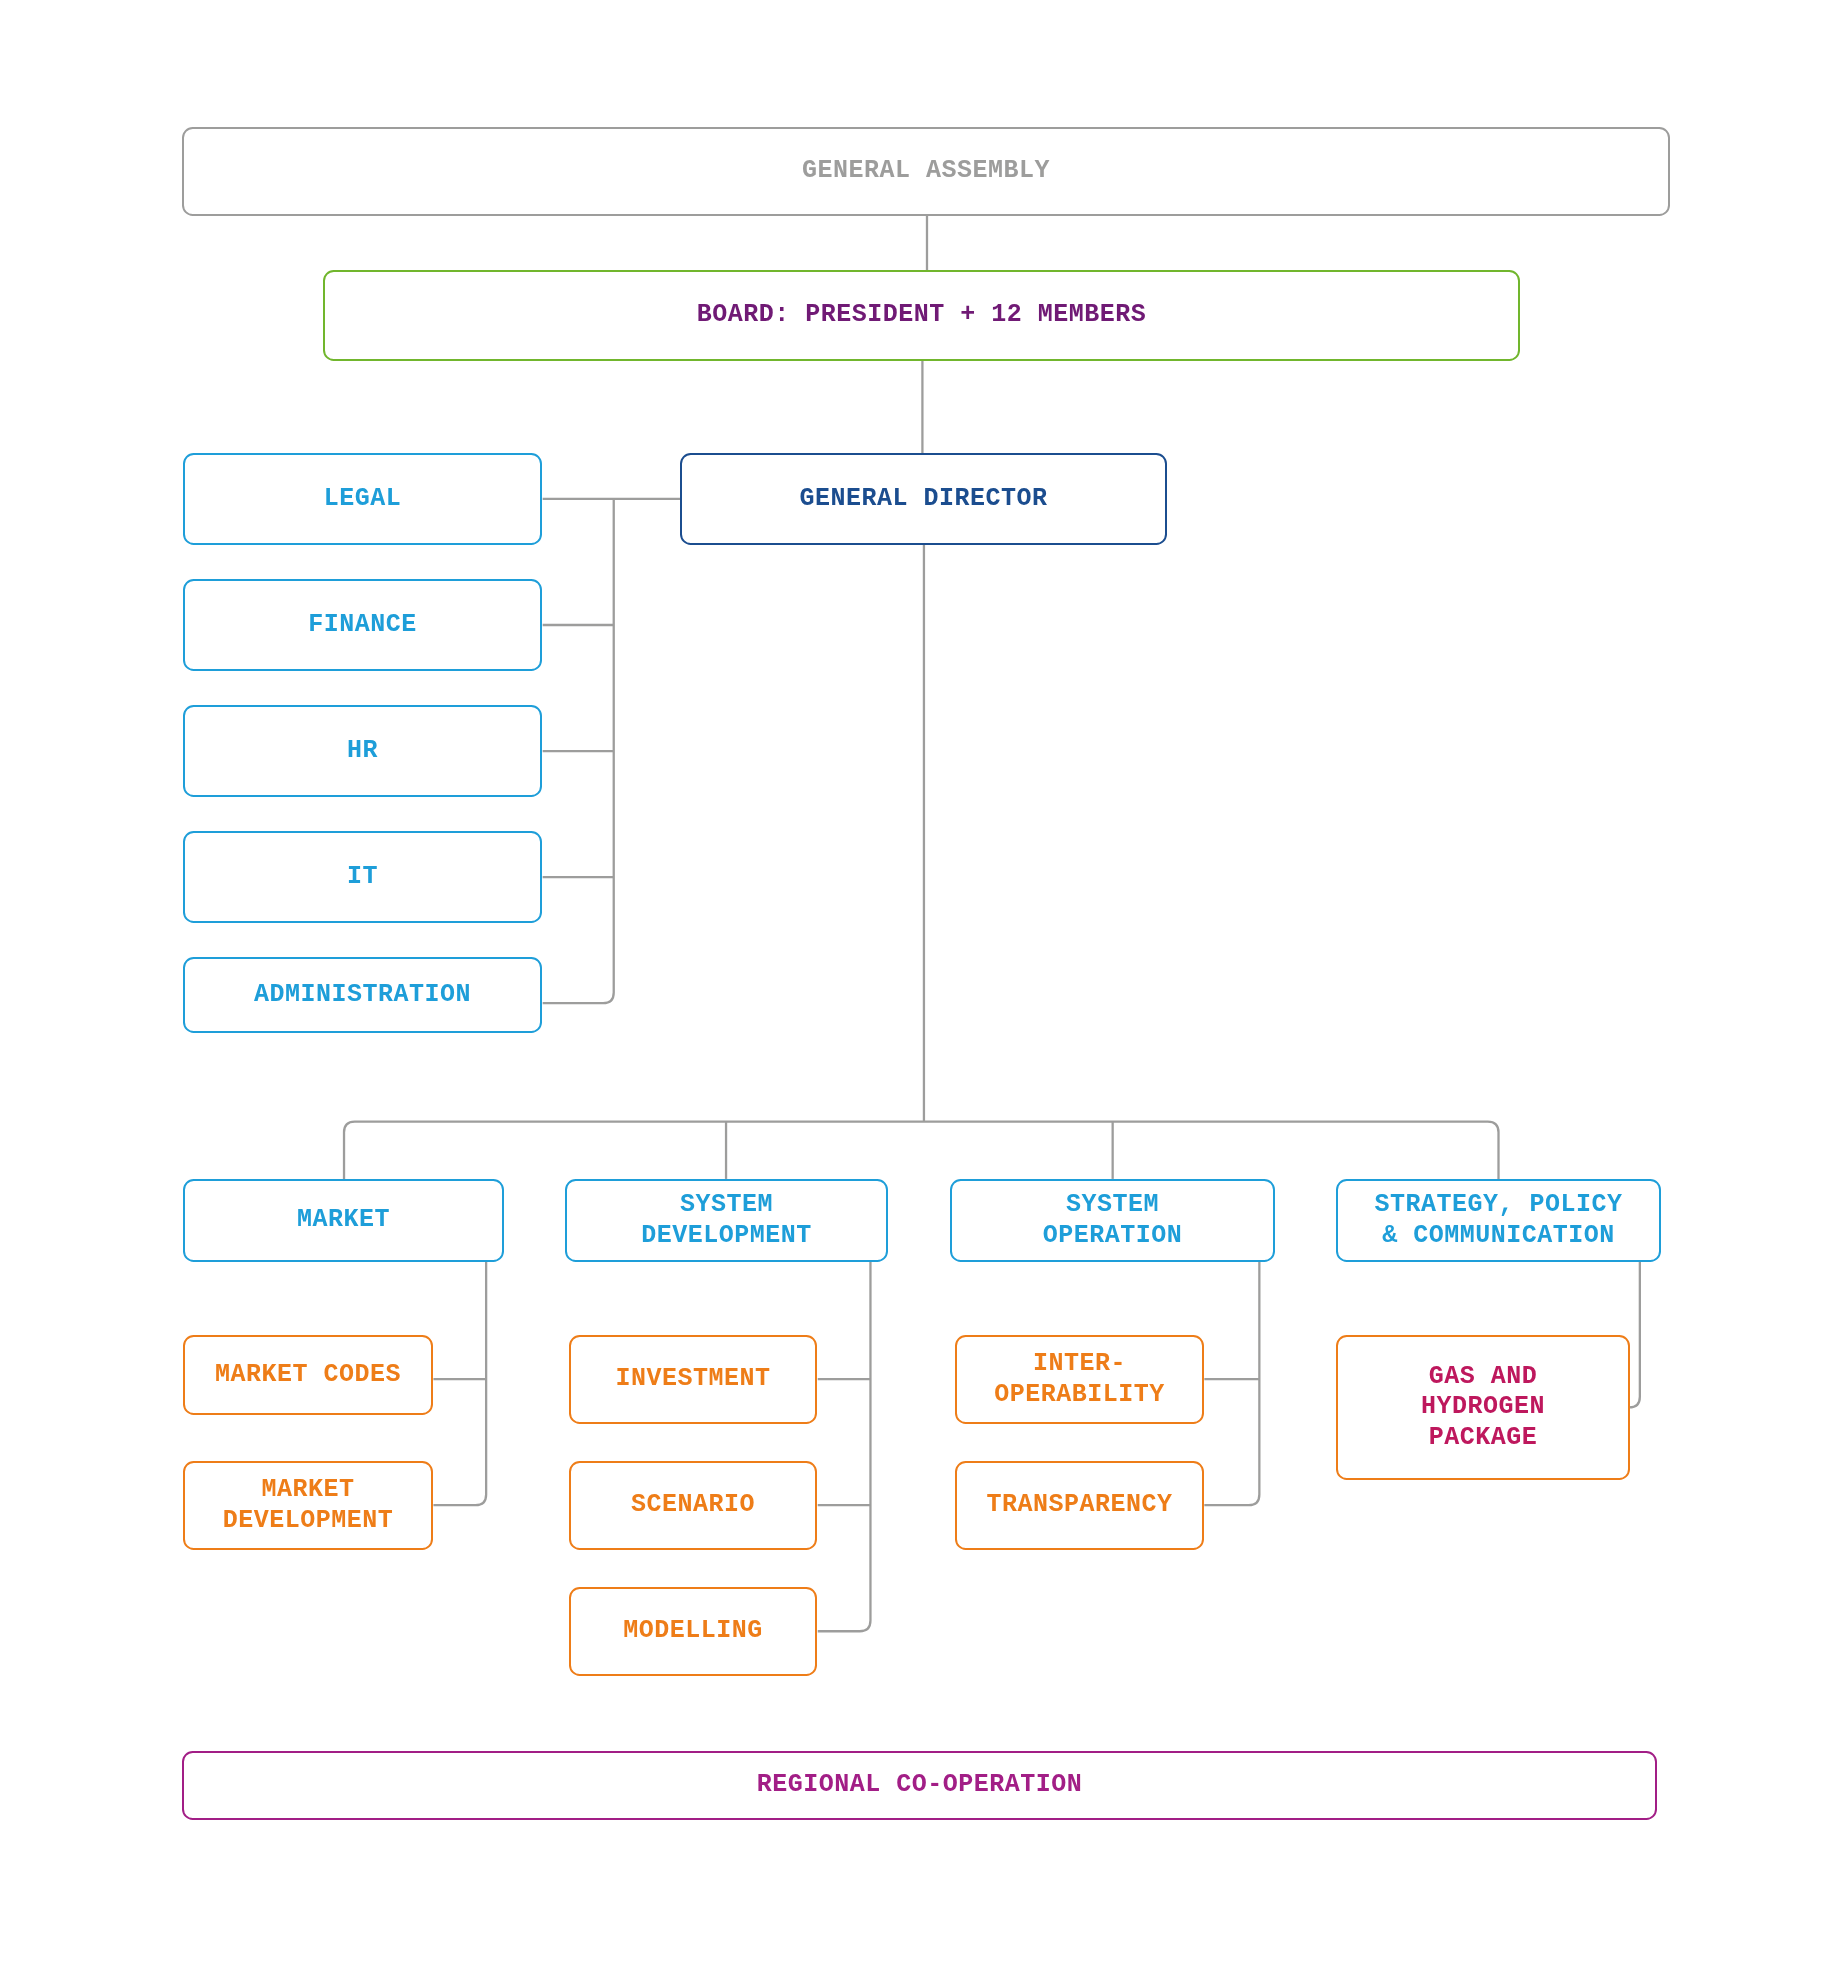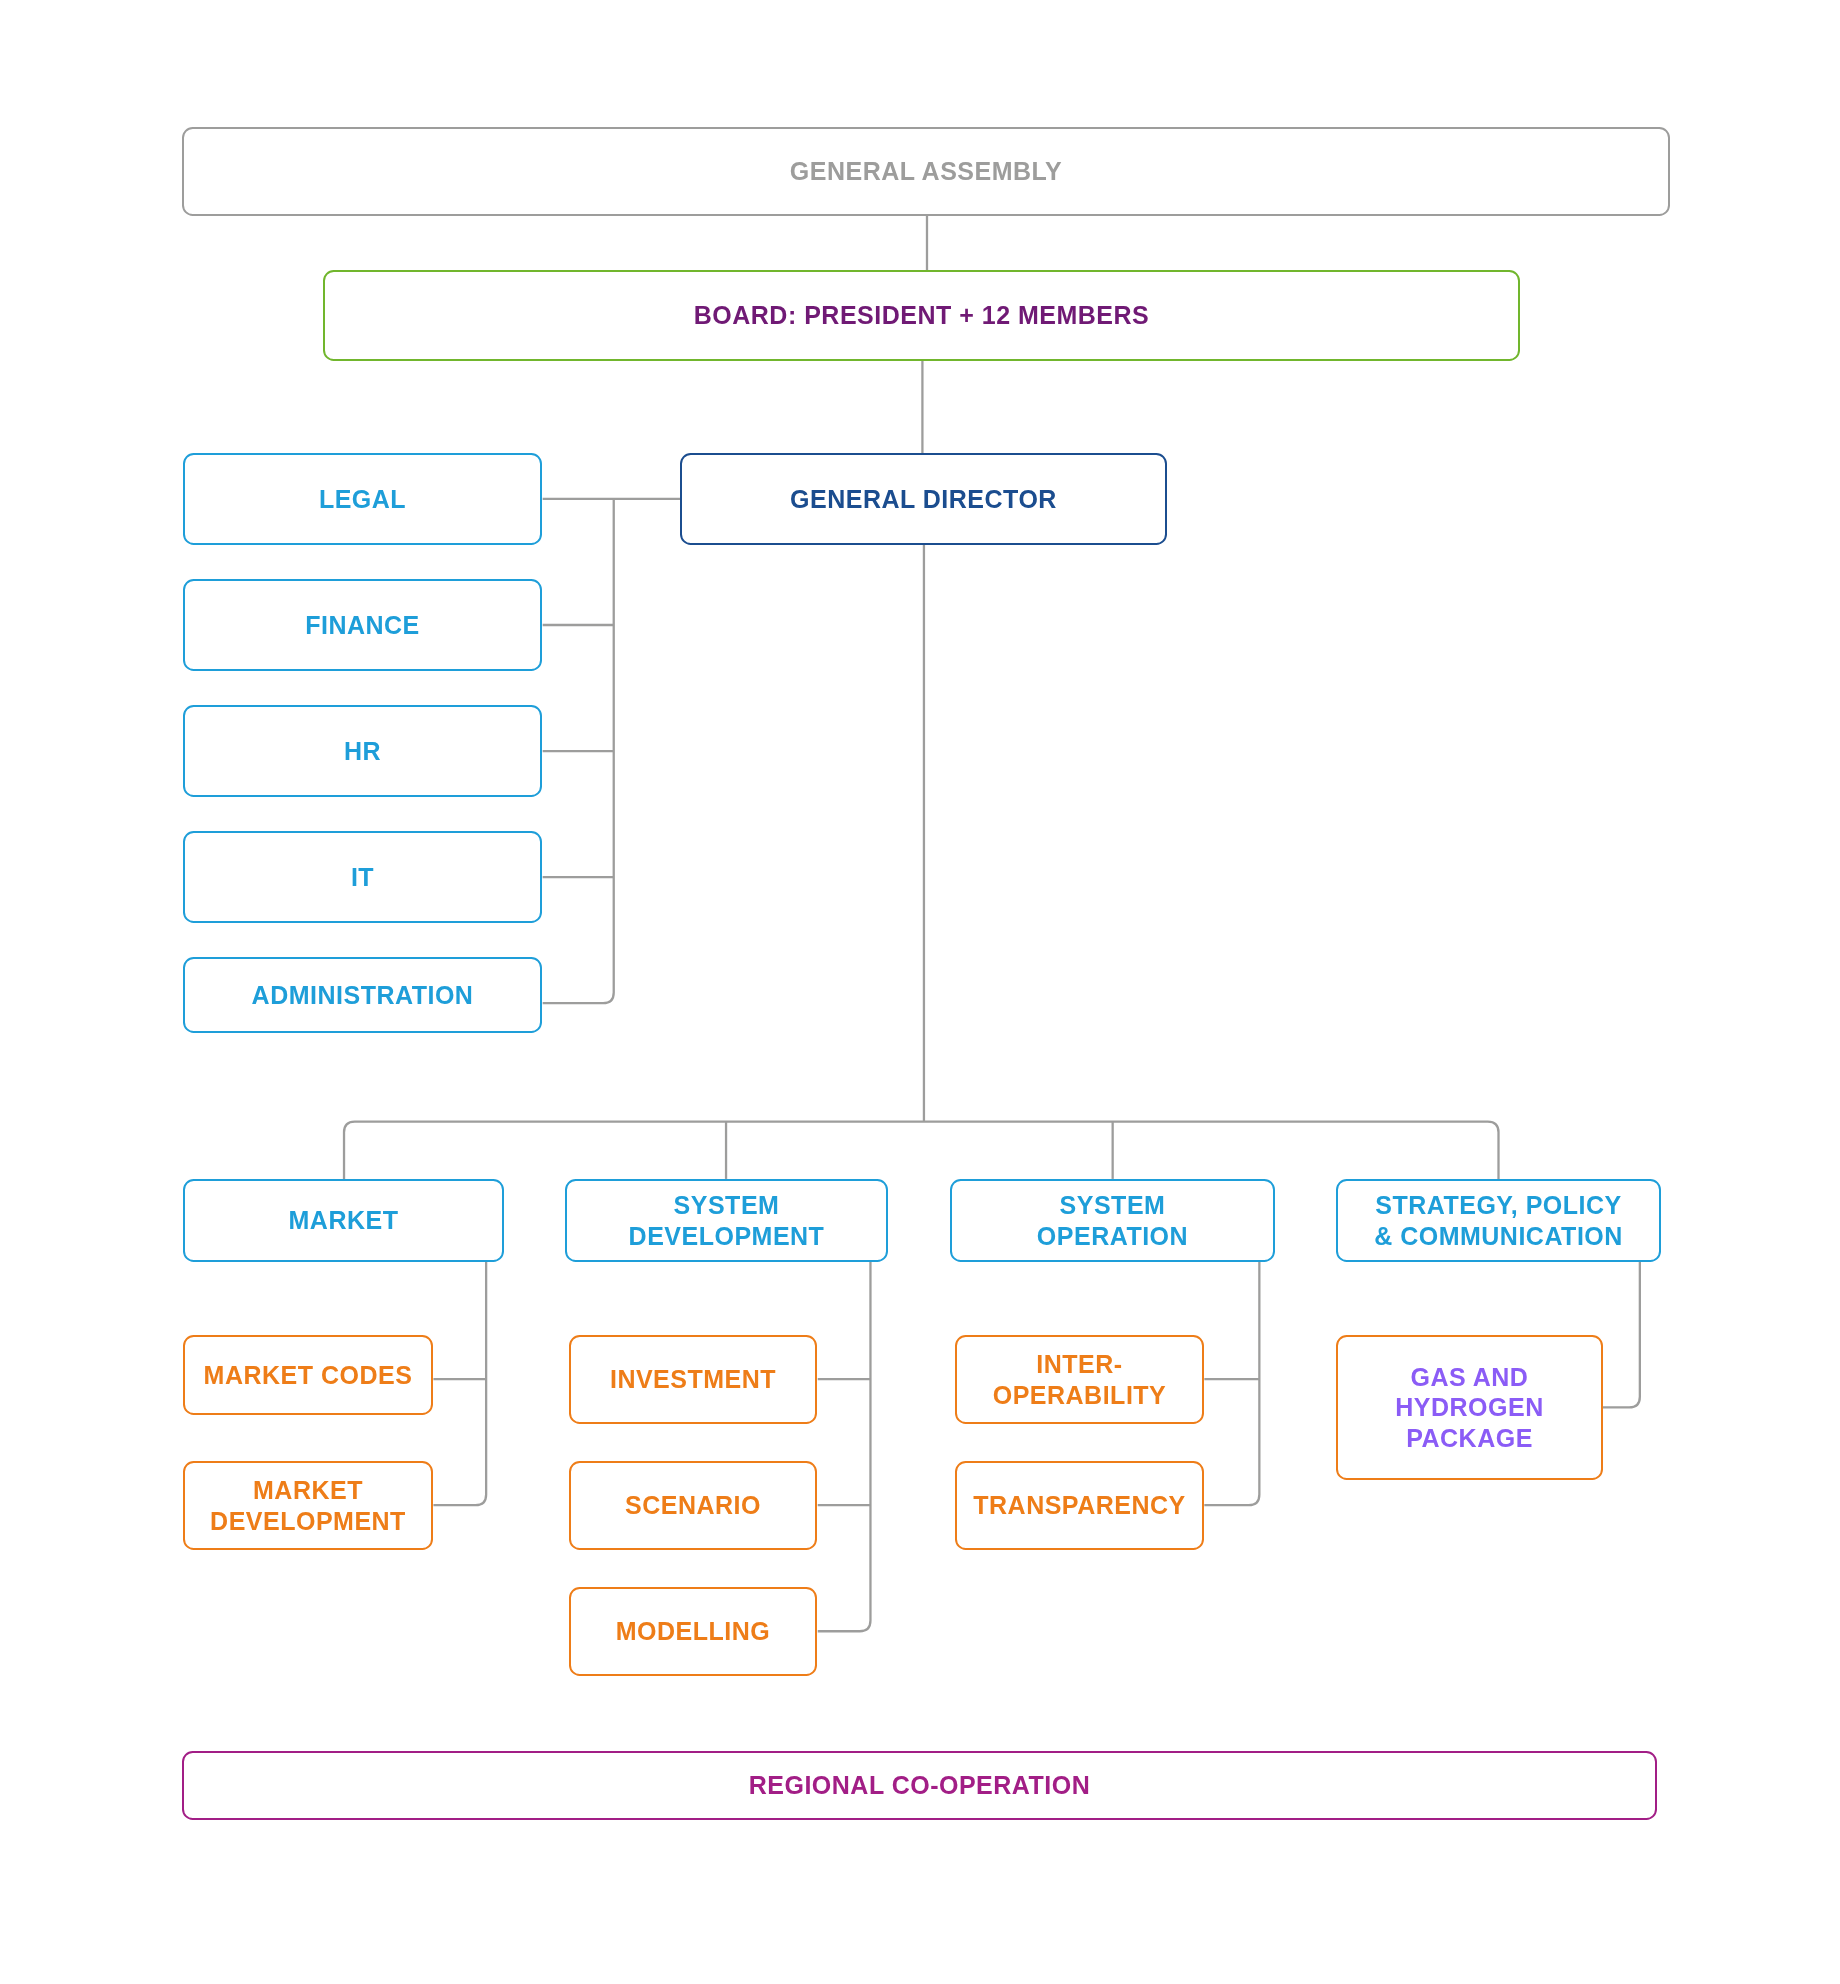--- a/index.html
+++ b/index.html
@@ -27,20 +27,21 @@
     align-items: center;
     justify-content: center;
     text-align: center;
   }
   .node .lbl {
     font-weight: 700;
     font-size: 25px;
     letter-spacing: 0.5px;
     line-height: 1.22;
     white-space: pre-line;
+    font-family: Liberation Mono, monospace;
   }
   
   .c-gray    { border-color: #9d9d9c; color: #9d9d9c; }
   .c-green   { border-color: #71b62d; color: #71b62d; }
   .c-navy    { border-color: #1b4d8f; color: #1b4d8f; }
   .c-blue    { border-color: #1e9ed9; color: #1e9ed9; }
   .c-orange  { border-color: #ee7d18; color: #ee7d18; }
   .c-magenta { border-color: #a21e86; color: #a21e86; }
 </style>
 </head>
@@ -135,21 +136,21 @@
   </div>
 
   <div class="node c-orange" style="left: 955px; top: 1335px; width: 249px; height: 89px; border-color: rgb(238, 125, 24); color: rgb(238, 125, 24);">
     <span class="lbl">INTER-
 OPERABILITY</span>
   </div>
   <div class="node c-orange" style="left: 955px; top: 1461px; width: 249px; height: 89px; border-color: rgb(238, 125, 24); color: rgb(238, 125, 24);">
     <span class="lbl">TRANSPARENCY</span>
   </div>
 
-  <div class="node c-orange" style="left: 1336px; top: 1335px; width: 267px; height: 145px; border-color: rgb(238, 125, 24); color: #8b5cf6;">
+  <div class="node c-orange" style="left: 1336px; top: 1335px; width: 294px; height: 145px; border-color: rgb(238, 125, 24); color: #be185d;">
     <span class="lbl">GAS AND
 HYDROGEN
 PACKAGE</span>
   </div>
 
   <div class="node c-magenta" style="left: 182px; top: 1751px; width: 1475px; height: 69px; border-color: rgb(162, 30, 134); color: rgb(162, 30, 134);">
     <span class="lbl">REGIONAL CO-OPERATION</span>
   </div>
 
 </div>

